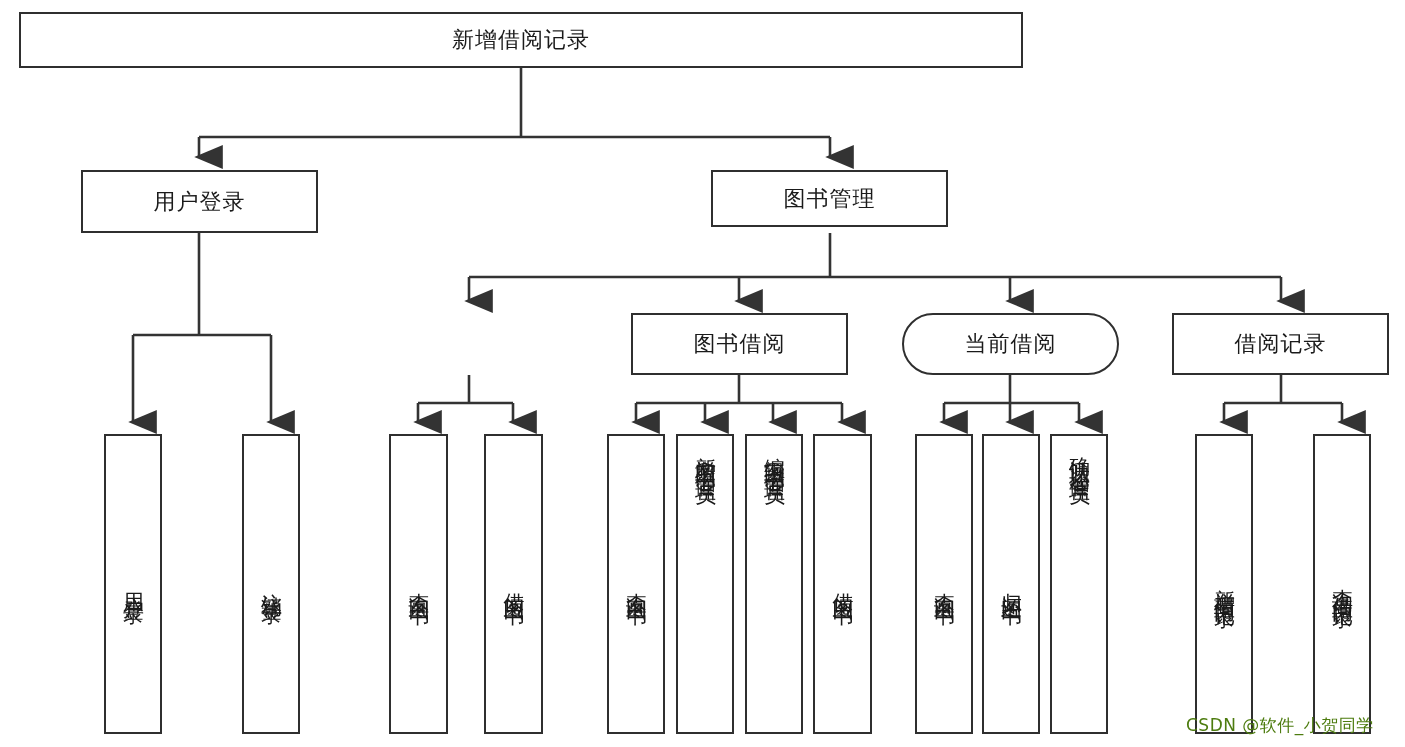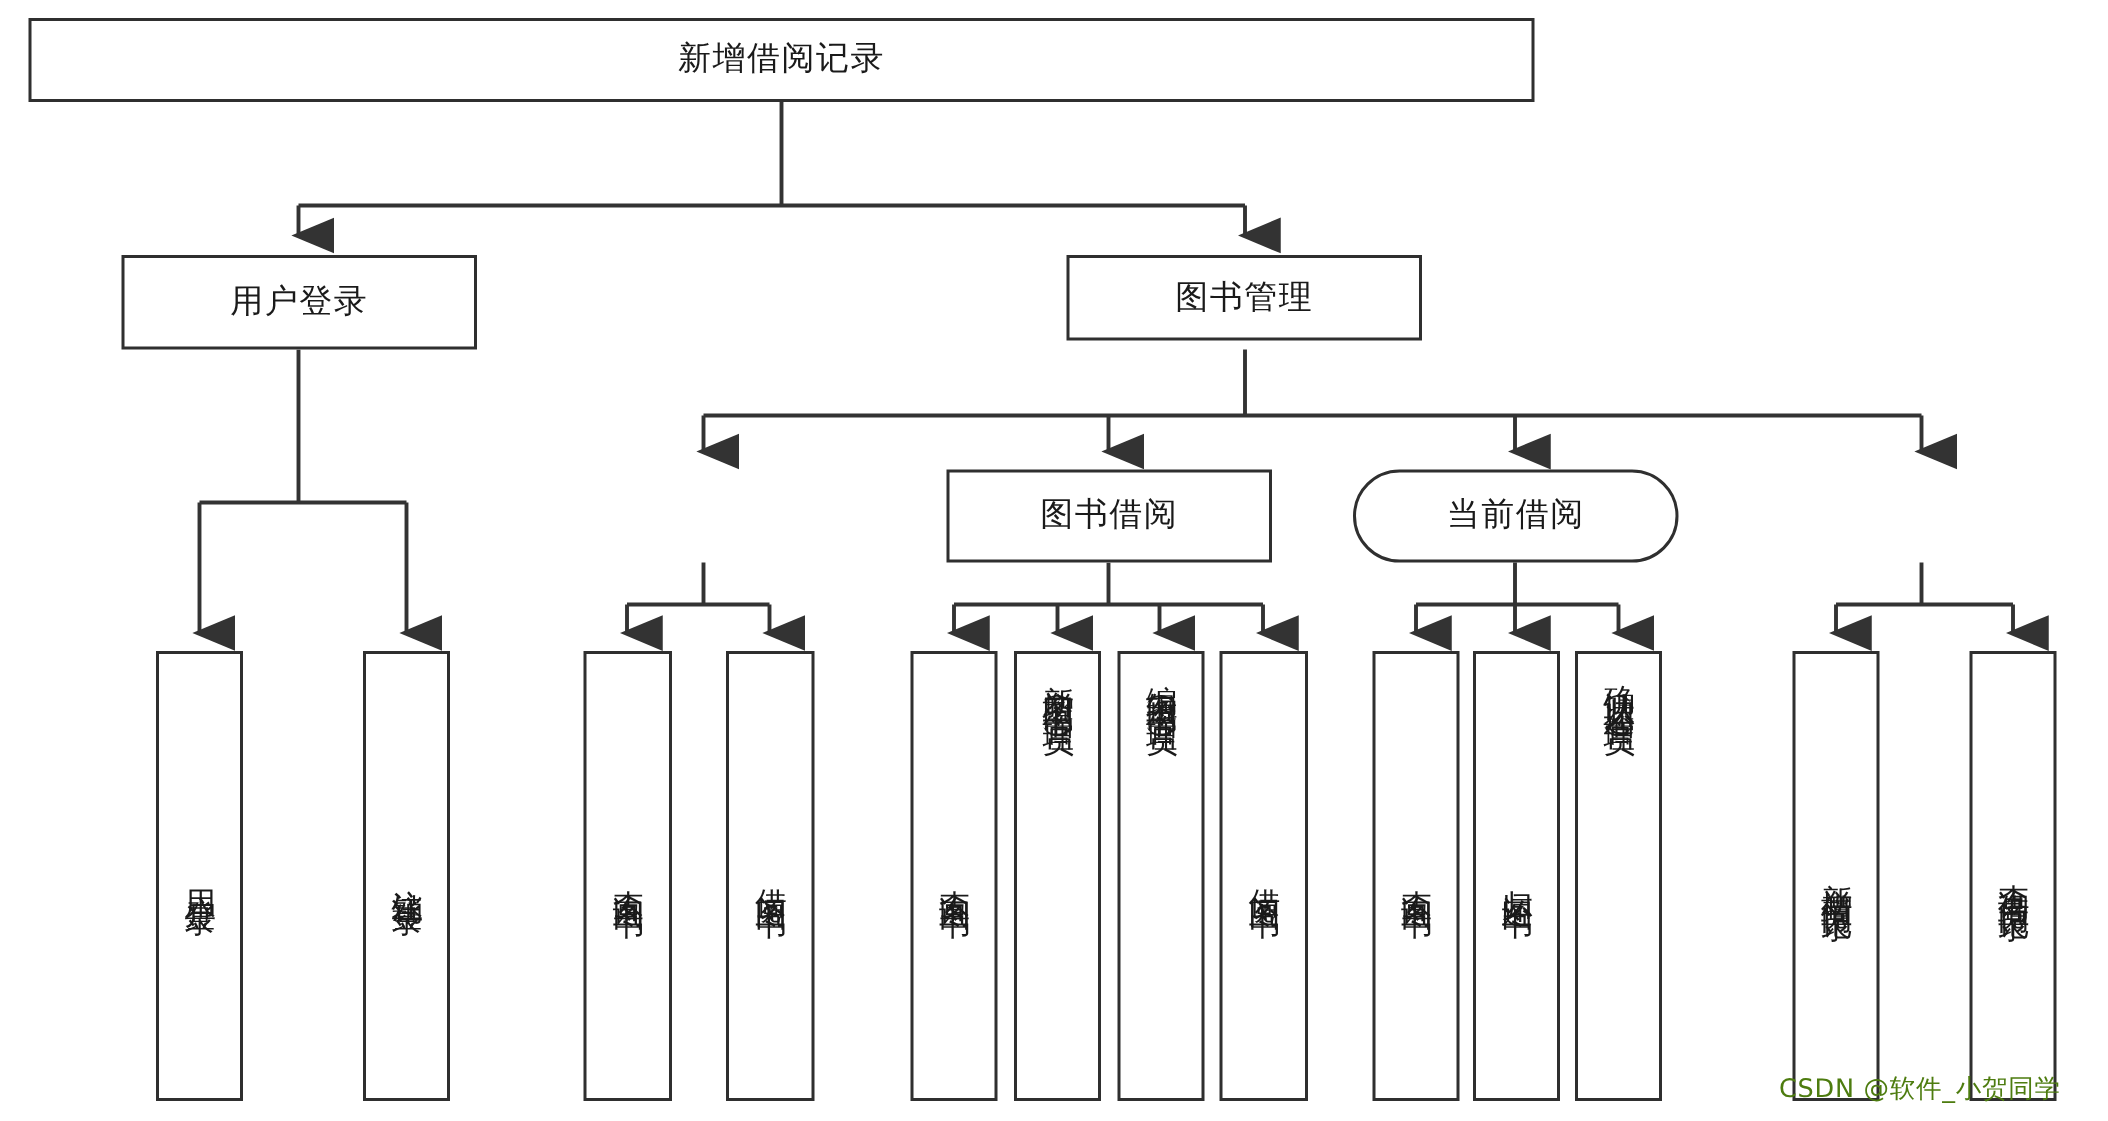--- a/index.html
+++ b/index.html
@@ -155,20 +155,23 @@
 
 
   <div class="node horiz" style="left:631px; top:313px; width:217px; height:62px;">
     <span class="label">图书借阅</span>
   </div>
 
   <div class="node horiz" style="left:902px; top:313px; width:217px; height:62px;border-radius:31px;">
     <span class="label">当前借阅</span>
   </div>
 
+  <div class="node horiz" style="left:1172px; top:313px; width:217px; height:62px;">
+    <span class="label">借阅记录</span>
+  </div>
 
   <div class="node vert centered" style="left:104px; top:434px; width:58px; height:300px;">
     <span class="label">用户登录</span>
   </div>
 
   <div class="node vert centered" style="left:242px; top:434px; width:58px; height:300px;">
     <span class="label">注销登录</span>
   </div>
 
   <div class="node vert centered" style="left:389px; top:434px; width:59px; height:300px;">

